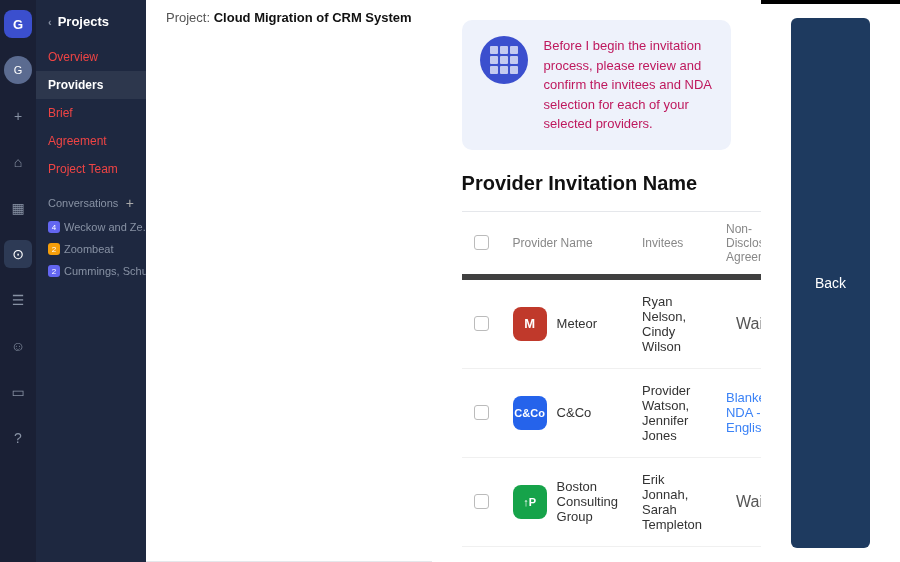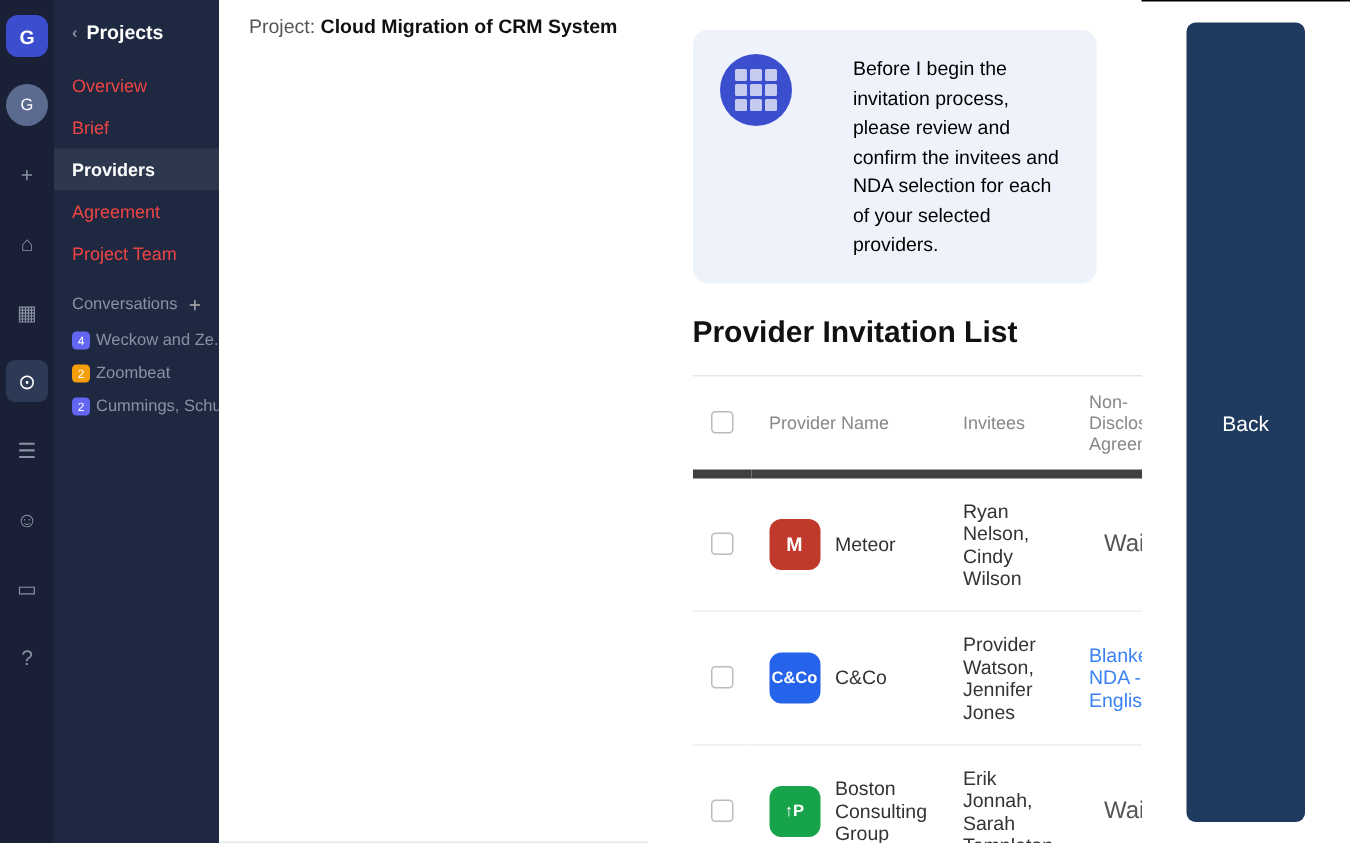--- a/index.html
+++ b/index.html
@@ -151,21 +151,21 @@
       grid-template-columns: repeat(3, 1fr);
       gap: 2px;
       padding: 6px;
     }
     .info-avatar-dot {
       width: 8px;
       height: 8px;
       background: rgba(255,255,255,0.7);
       border-radius: 1px;
     }
-    .info-text { font-size: 13px; color: #000000; line-height: 1.5; margin-left: 25px; }
+    .info-text { font-size: 13px; color: #be185d; line-height: 1.5; }
 
     
     .section-title {
       font-size: 20px;
       font-weight: 600;
       color: #111;
       margin-bottom: 16px;
     }
 
     
@@ -228,21 +228,21 @@
       border-radius: 4px;
     }
     .cb { width: 15px; height: 15px; border: 1.5px solid #bbb; border-radius: 3px; background: #fff; cursor: pointer; }
 
     
     .footer {
       display: flex;
       justify-content: flex-end;
       gap: 10px;
       padding: 14px 30px;
-      border-top: 1px solid #000000;
+      border-top: 4px solid #000000;
     }
     .btn-back {
       background: #1e3a5f;
       color: #fff;
       border: none;
       padding: 10px 24px;
       border-radius: 6px;
       font-size: 14px;
       cursor: pointer;
       font-weight: 500;
@@ -273,22 +273,22 @@
   <div class="sidebar-icon">▭</div>
   <div class="sidebar-icon">?</div>
 </div>
 
 <div class="nav-panel">
   <div class="nav-header">
     <span class="nav-header-arrow">‹</span>
     <span>Projects</span>
   </div>
   <div class="nav-item">Overview</div>
+  <div class="nav-item active">Providers</div>
   <div class="nav-item">Brief</div>
-  <div class="nav-item active">Providers</div>
   <div class="nav-item">Agreement</div>
   <div class="nav-item">Project Team</div>
 
   <div class="nav-section-header">
     <span>Conversations</span>
     <span style="cursor:pointer; color:#aaa; font-size:14px;">+</span>
   </div>
   <div class="conv-item">
     <span class="conv-badge" style="background:#6366f1;">4</span>
     <span>Weckow and Ze...</span>
@@ -321,21 +321,21 @@
             <div class="info-avatar-dot"></div>
             <div class="info-avatar-dot"></div>
           <div class="info-avatar-dot"></div>
             <div class="info-avatar-dot"></div>
             <div class="info-avatar-dot"></div>
         </div>
       </div>
       <div class="info-text">Before I begin the invitation process, please review and confirm the invitees and NDA selection for each of your selected providers.</div>
     </div>
 
-    <div class="section-title">Provider Invitation List</div>
+    <div class="section-title">Provider Invitation Name</div>
 
     <table class="provider-table">
       <thead>
         <tr>
           <th>
             <div class="cb"></div>
           </th>
           <th>
             <span>Provider Name</span>
           </th>

